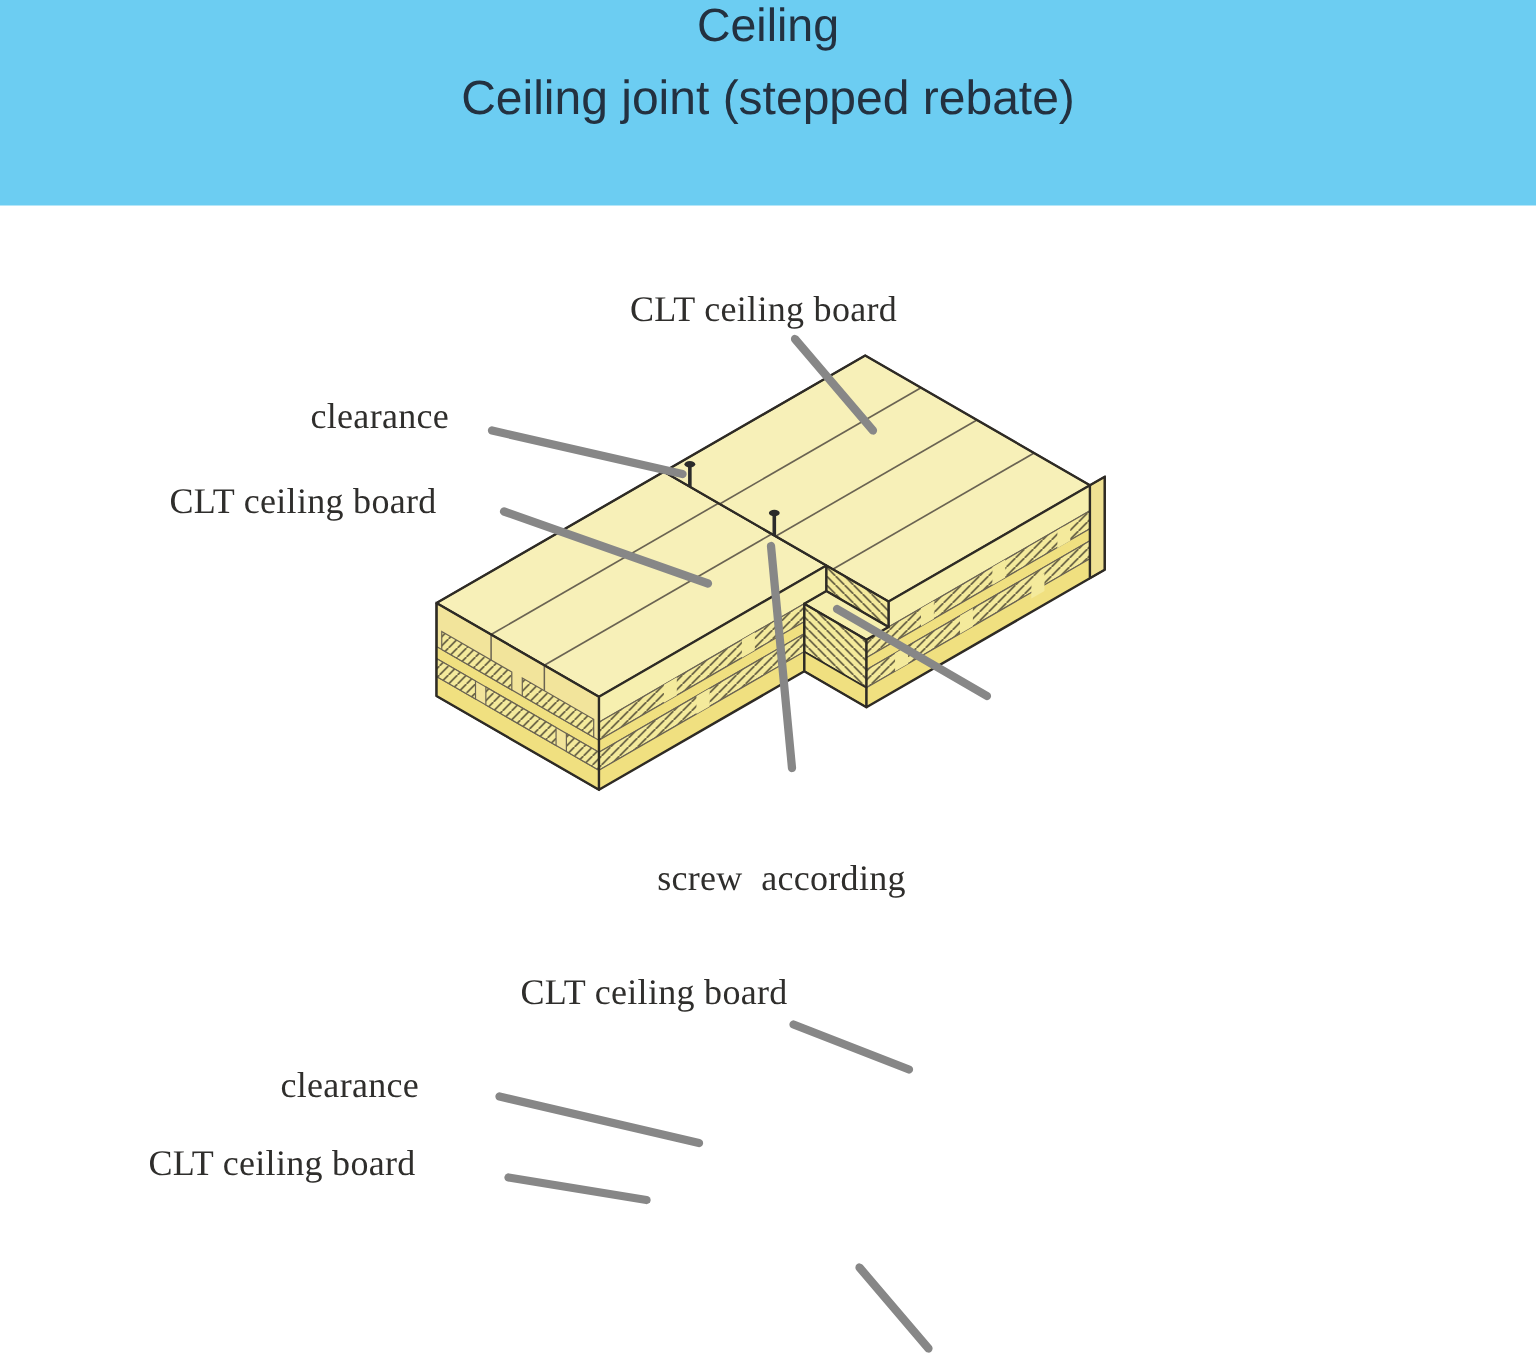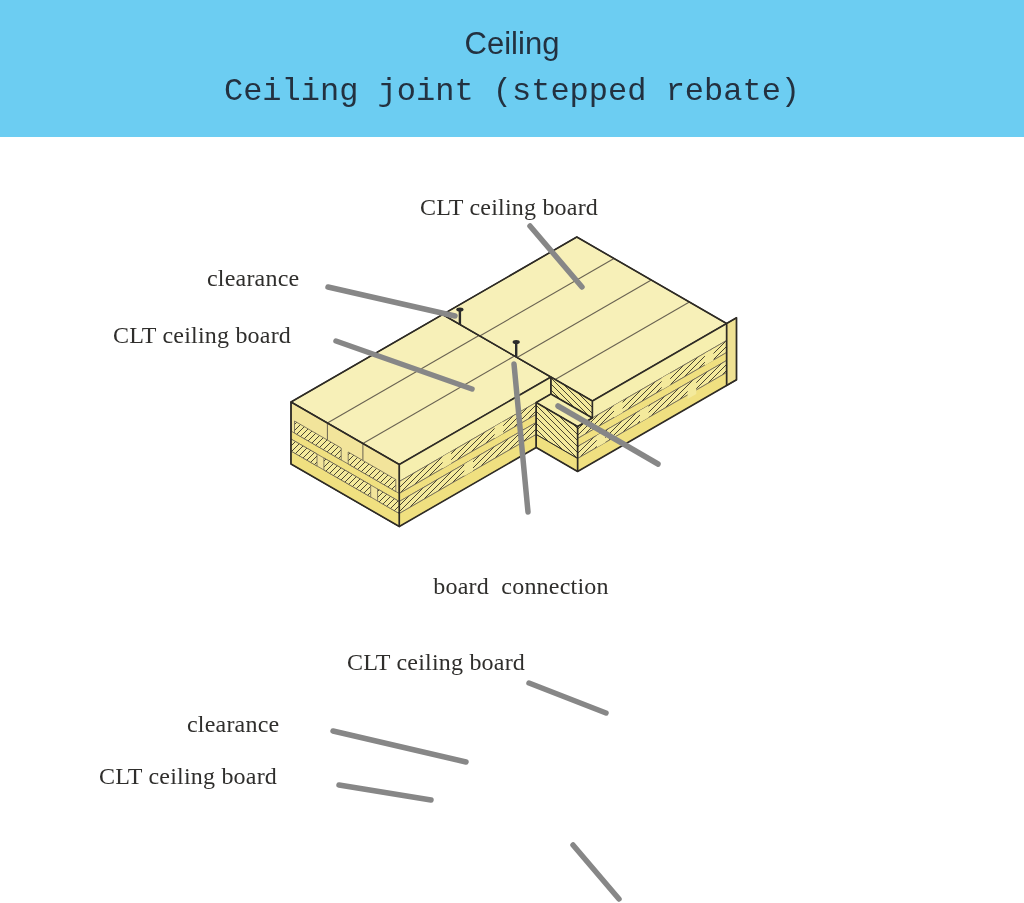--- a/index.html
+++ b/index.html
@@ -4,22 +4,22 @@
 <style>
   html,body{margin:0;padding:0;background:#ffffff;}
   .page{
     position:relative;width:1024px;height:903px;background:#ffffff;
     font-family:"Liberation Sans", sans-serif;overflow:hidden;
   }
   .header{
     position:absolute;left:0;top:0;width:1024px;height:137px;
     background:#6CCDF2;color:#233140;text-align:center;
   }
-  .title1{margin:0;padding-top:27px;font-size:31px;line-height:34px;font-weight:400;}
-  .title2{margin:0;margin-top:13px;font-size:32px;line-height:36px;font-weight:400;font-family:Liberation Mono, monospace;}
+  .title1{margin:0;font-size:31px;line-height:34px;font-weight:400;}
+  .title2{margin:0;margin-top:13px;font-size:32px;line-height:36px;font-weight:400;}
   .stage{position:absolute;left:11px;top:0;width:1024px;height:677px;font-family:Liberation Serif, serif;}
   svg.draw{position:absolute;left:0;top:0;}
   .lbl{
     position:absolute;color:#2F2E2C;font-size:24px;line-height:26px;
     white-space:pre;letter-spacing:0.2px;
   }
   .lbl-center{text-align:center;}
   .lbl-line{display:block;line-height:32px;}
 </style>
 </head>
@@ -132,21 +132,21 @@
         <line x1="322" y1="731" x2="455" y2="762"></line>
         <line x1="328" y1="785" x2="420" y2="800"></line>
         <line x1="562" y1="845" x2="608" y2="899"></line>
       </g>
     </svg>
 
     <div class="lbl" style="left:409px;top:194px;">CLT ceiling board</div>
     <div class="lbl" style="left:196px;top:265px;">clearance</div>
     <div class="lbl" style="left:102px;top:322px;">CLT ceiling board</div>
     <div class="lbl lbl-center" style="left:310px;top:518px;width:400px;">
-      <span class="lbl-line">board  connection</span>
+      <span class="lbl-line">screw  according</span>
     </div>
 
     <div class="lbl" style="left:336px;top:649px;">CLT ceiling board</div>
     <div class="lbl" style="left:176px;top:711px;">clearance</div>
     <div class="lbl" style="left:88px;top:763px;">CLT ceiling board</div>
 
   </div>
 </div>
 
 </body></html>

